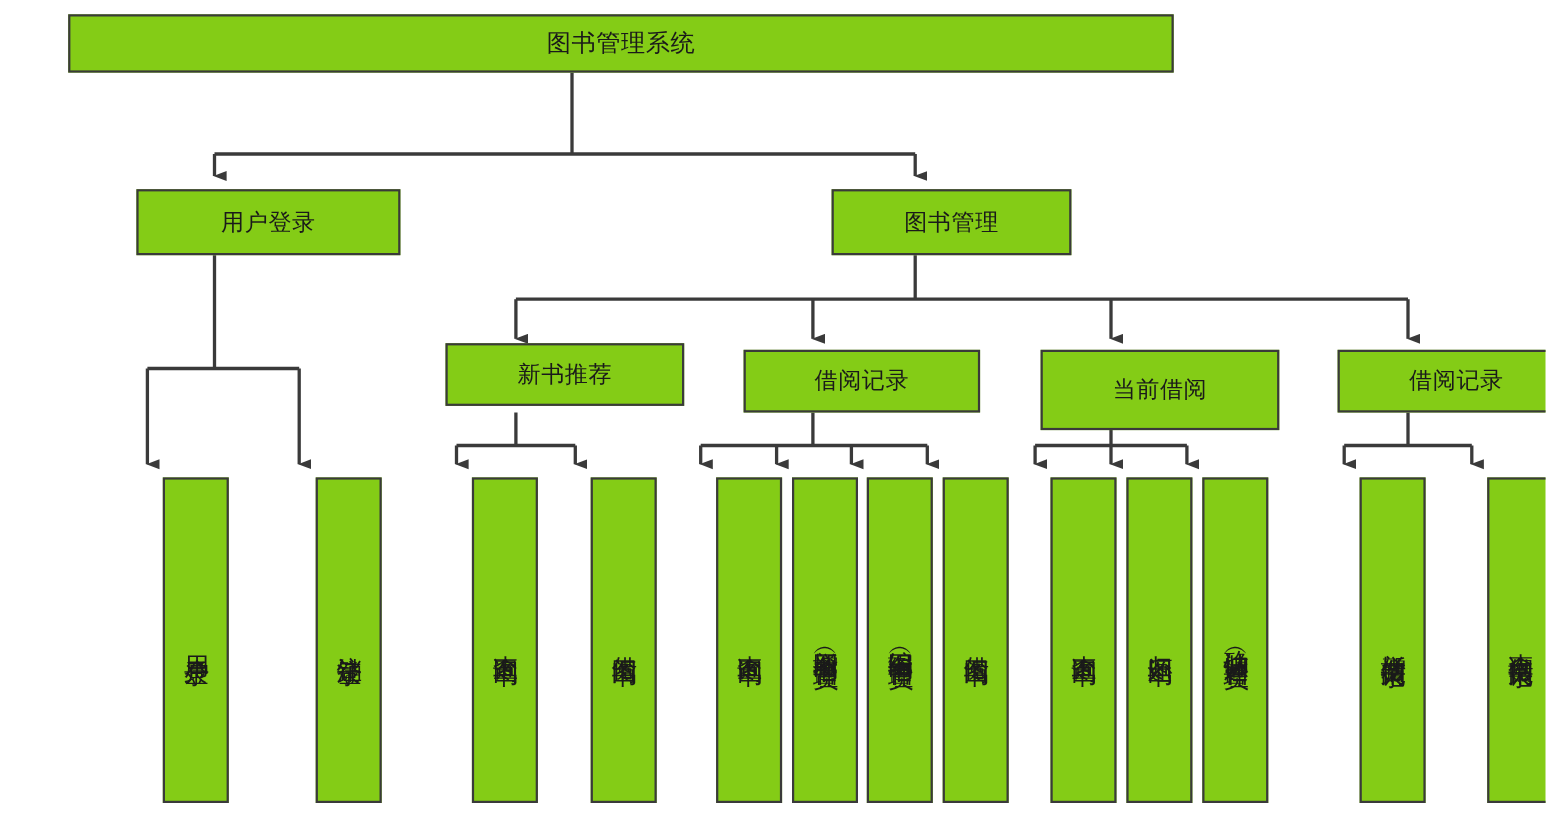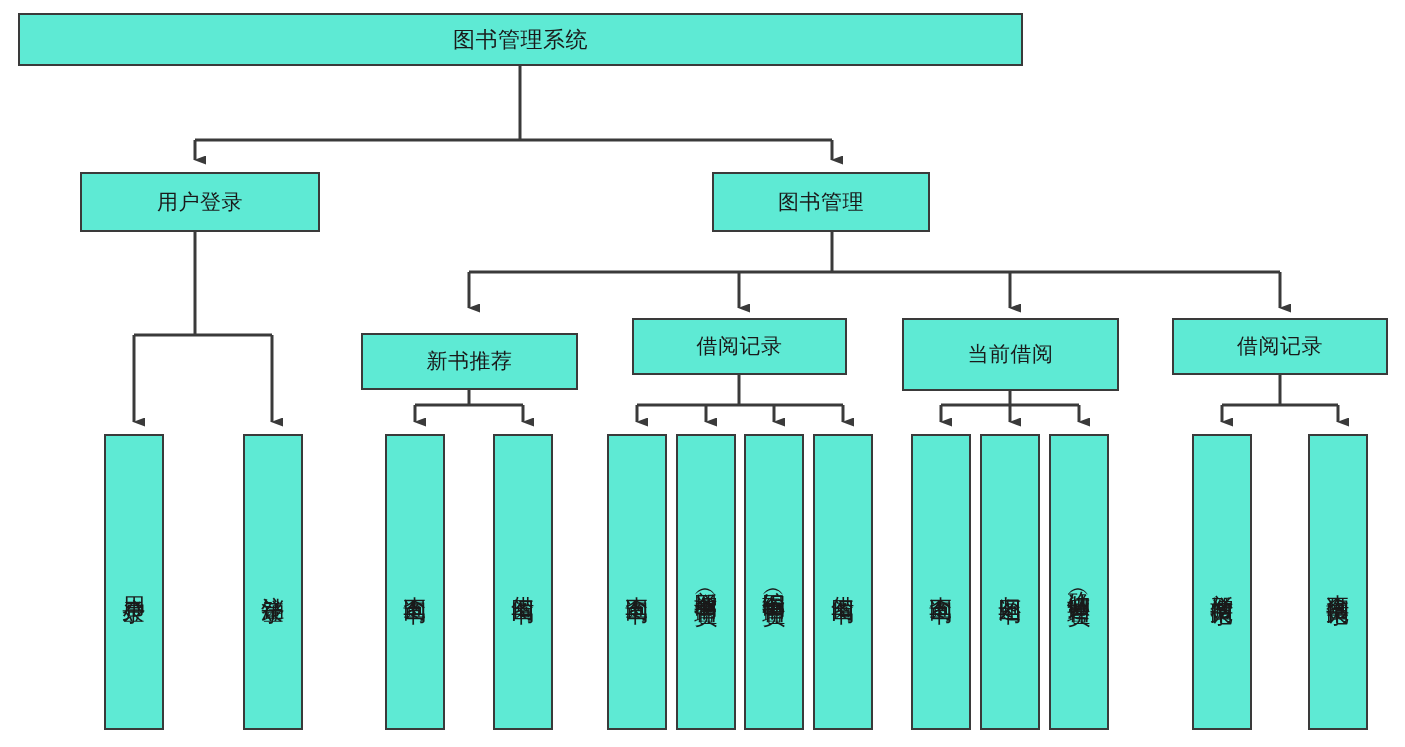--- a/index.html
+++ b/index.html
@@ -5,26 +5,27 @@
   html,body{margin:0;padding:0;background:#ffffff;}
   body{
     font-family:"DejaVu Sans","Liberation Sans",sans-serif;
     width:1405px;height:747px;overflow:hidden;
   }
   #stage{position:relative;width:1405px;height:747px;background:#fff;}
   svg#wires{position:absolute;left:0;top:0;width:1405px;height:747px;pointer-events:none;}
   .node{
     position:absolute;
     box-sizing:border-box;
-    background:#5eead4;
+    background:#84cc16;
     border:2px solid #3a3a3a;
     display:flex;
     align-items:center;
     justify-content:center;
     color:#1a1a1a;
+    margin-left:44px;
   }
   .node .lbl{
     display:block;
     text-align:center;
     line-height:1.15;
     white-space:nowrap;
     letter-spacing:0.5px;
   }
   
   .h-node .lbl{font-size:21px;}
@@ -114,21 +115,21 @@
     <span class="lbl">图书管理系统</span>
   </div>
 
   <div class="node h-node" style="left:80px;top:172px;width:240px;height:60px;">
     <span class="lbl">用户登录</span>
   </div>
   <div class="node h-node" style="left:712px;top:172px;width:218px;height:60px;">
     <span class="lbl">图书管理</span>
   </div>
 
-  <div class="node h-node" style="left:361px;top:333px;width:217px;height:57px;">
+  <div class="node h-node" style="left:361px;top:312px;width:217px;height:57px;">
     <span class="lbl">新书推荐</span>
   </div>
   <div class="node h-node" style="left:632px;top:318px;width:215px;height:57px;">
     <span class="lbl">借阅记录</span>
   </div>
   <div class="node h-node" style="left:902px;top:318px;width:217px;height:73px;">
     <span class="lbl">当前借阅</span>
   </div>
   <div class="node h-node" style="left:1172px;top:318px;width:216px;height:57px;">
     <span class="lbl">借阅记录</span>

